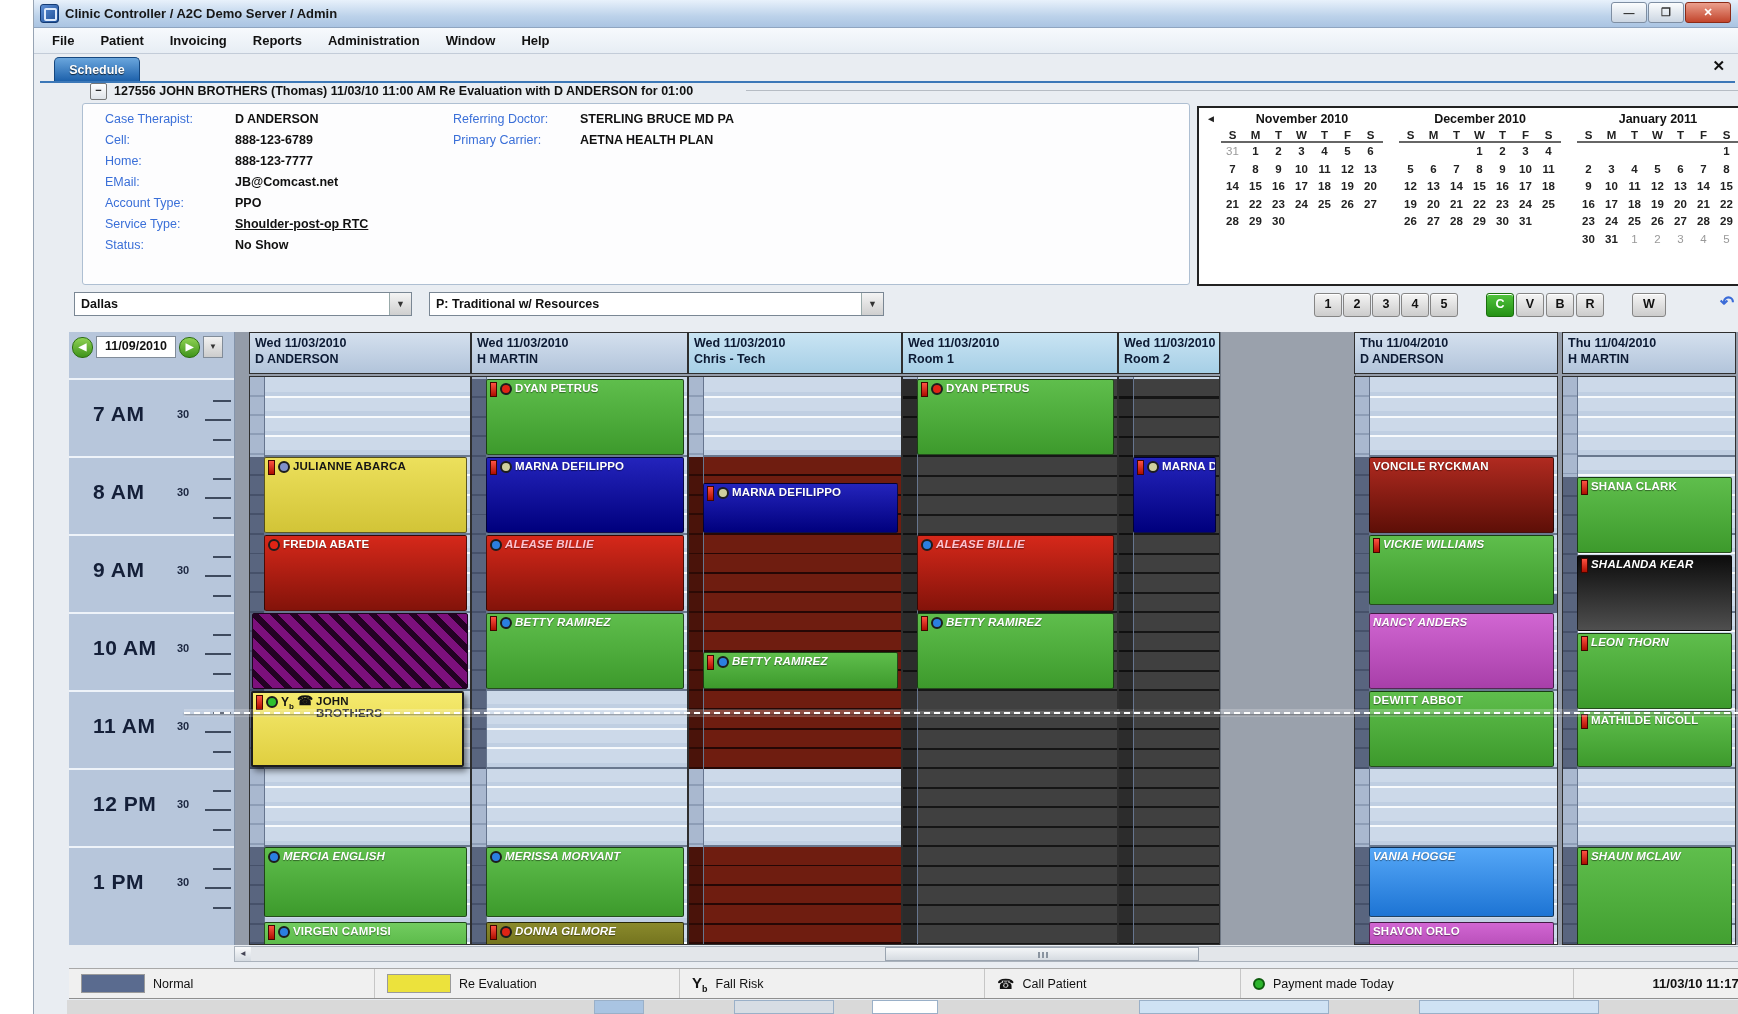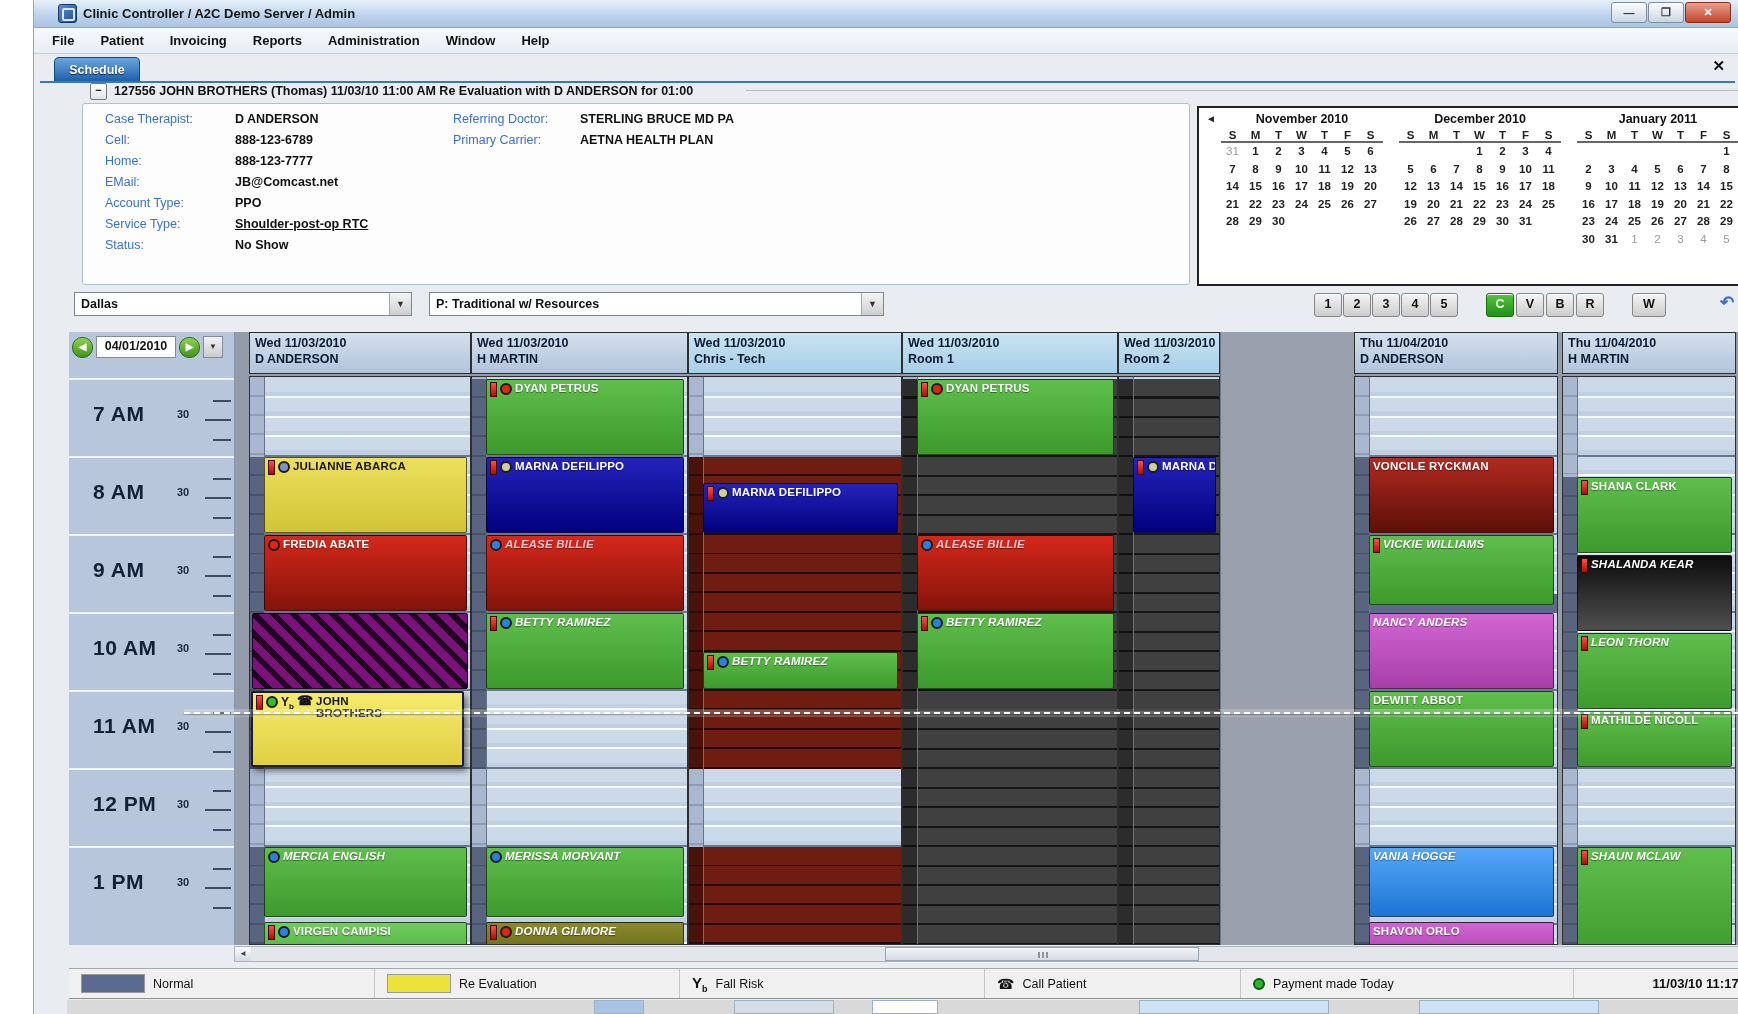--- a/index.html
+++ b/index.html
@@ -1,19 +1,19 @@
 <!DOCTYPE html>
 <html><head>
 <meta charset="utf-8">
 <style>
   html,body{margin:0;padding:0;background:#fff}
   #app{position:relative;width:1738px;height:1014px;background:#fff;font-family:"Liberation Sans",sans-serif;overflow:hidden;-webkit-font-smoothing:antialiased}
   
   #win{position:absolute;left:33px;top:0;width:1705px;height:1014px;background:#e9edf2;border-left:1px solid #97a4b4}
-  #titlebar{position:absolute;left:0;top:0;right:0;height:28px;background:linear-gradient(#e8f1fb,#bcd2ea 60%,#aac4e2);border-bottom:1px solid #8fa5c0;display:flex;align-items:center;padding-left:24px;box-sizing:border-box}
+  #titlebar{position:absolute;left:0;top:0;right:0;height:28px;background:linear-gradient(#e8f1fb,#bcd2ea 60%,#aac4e2);border-bottom:1px solid #8fa5c0;display:flex;align-items:center;padding-left:6px;box-sizing:border-box}
   #appicon{width:17px;height:17px;border-radius:3px;background:linear-gradient(135deg,#5d8fd6,#1c4d94);border:1px solid #123a74;margin-right:6px;position:relative}
   #appicon:after{content:"";position:absolute;left:3px;top:3px;width:9px;height:9px;border:2px solid #dce9fb;border-radius:2px}
   #wintitle{font-size:13px;font-weight:bold;color:#161616}
   .winbtns{position:absolute;right:8px;top:2px;display:flex;gap:1px}
   .wbtn{width:34px;height:19px;border:1px solid #7e8ea2;border-radius:3px;background:linear-gradient(#fbfdfe,#ccd6e2);font-size:11px;font-weight:bold;color:#333;display:flex;align-items:center;justify-content:center}
   .wbtn.close{background:linear-gradient(#eb9f8d,#c2452c);color:#fff;width:44px;border-color:#8c2a16}
   #menubar{position:absolute;left:0;top:28px;right:0;height:25px;background:linear-gradient(#f7fafd,#e7edf4);border-bottom:1px solid #c3ccd8;display:flex;align-items:center;padding-left:18px;gap:26px}
   .menuitem{font-size:13px;color:#111;font-weight:bold}
   
   #tabrow{position:absolute;left:6px;top:55px;right:4px;height:26px;border-bottom:2px solid #3c78b8}
@@ -447,21 +447,21 @@
         <div class="hourband" style="top: 514px;">
           <div class="hlabel">1 PM</div>
           <div class="hhalf">30</div>
           <div class="tick" style="top: 19.5px; width: 18px;"></div>
           <div class="tick" style="top: 39px; width: 26px;"></div>
           <div class="tick" style="top: 58.5px; width: 18px;"></div>
         </div>
       </div>
     <div id="datenav">
       <div class="navarrow">◀</div>
-      <div id="datebox">04/01/2010</div>
+      <div id="datebox">11/09/2010</div>
       <div class="navarrow">▶</div>
       <div id="datedd">▼</div>
     </div>
 
     <div id="grid">
         <div class="hdr" style="left: 215px; width: 222px;">
           <div>Wed 11/03/2010</div>
           <div>D ANDERSON</div>
         </div>
         <div class="colbody" style="left: 215px; width: 222px;">

